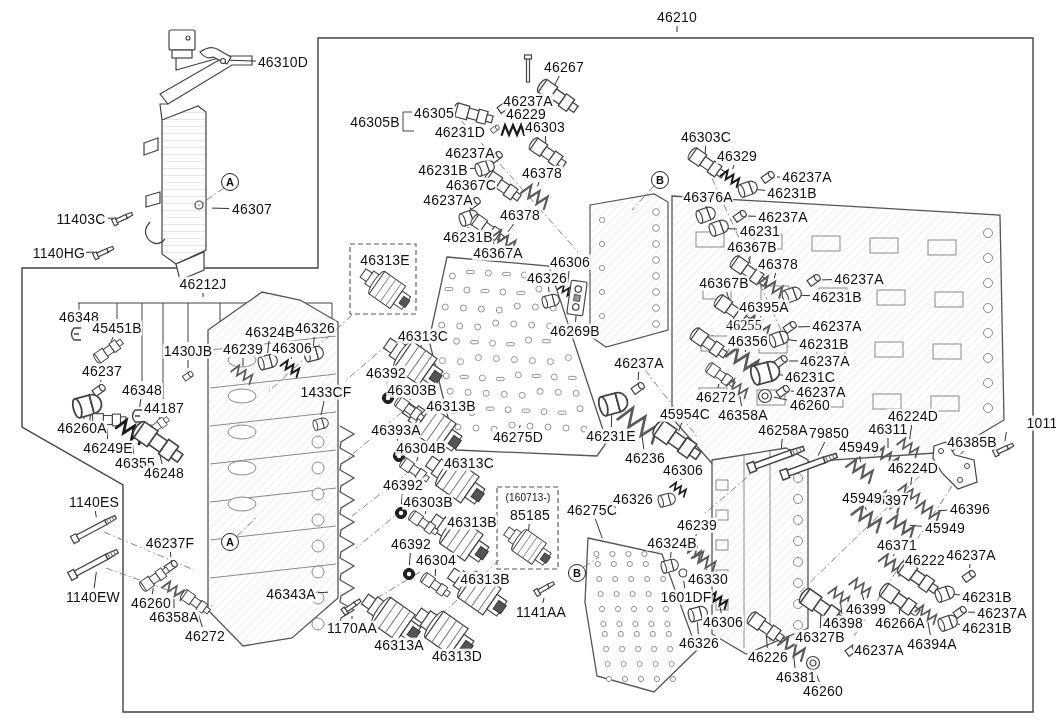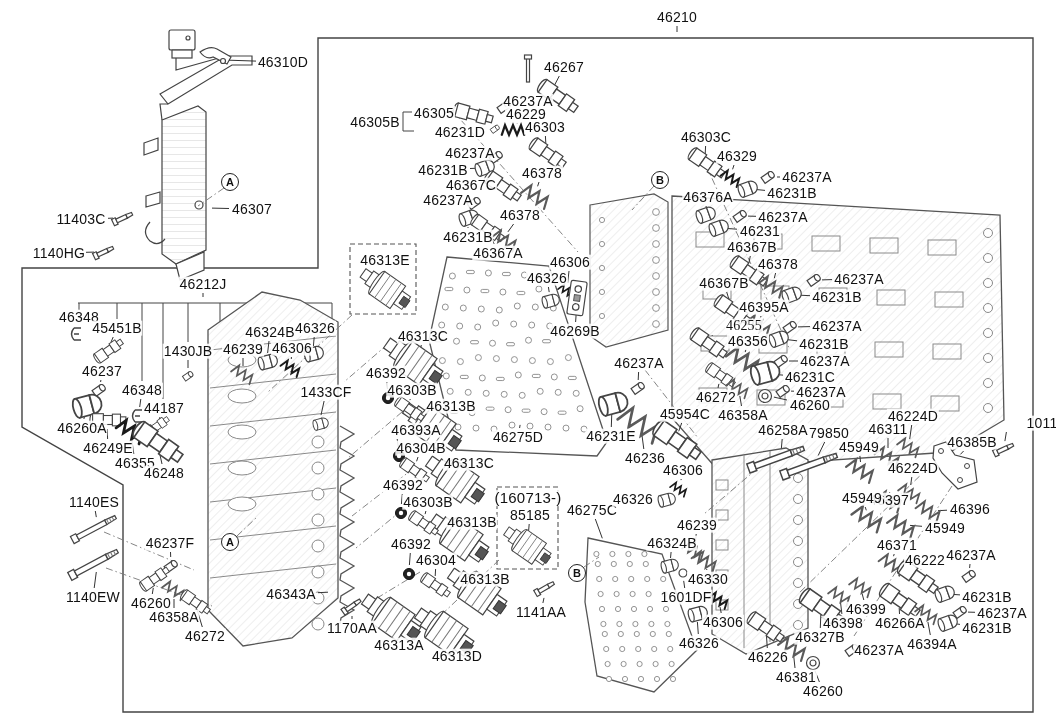--- a/index.html
+++ b/index.html
@@ -724,32 +724,32 @@
       <div class="plbl" style="left: 170px; top: 543px;">46237F</div>
       <div class="plbl" style="left: 151px; top: 603px;">46260</div>
       <div class="plbl" style="left: 174px; top: 617px;">46358A</div>
       <div class="plbl" style="left: 205px; top: 636px;">46272</div>
       <div class="plbl" style="left: 291px; top: 594px;">46343A</div>
       <div class="plbl" style="left: 352px; top: 628px;">1170AA</div>
       <div class="plbl" style="left: 423px; top: 336px;">46313C</div>
       <div class="plbl" style="left: 386px; top: 373px;">46392</div>
       <div class="plbl" style="left: 412px; top: 390px;">46303B</div>
       <div class="plbl" style="left: 451px; top: 406px;">46313B</div>
-      <div class="plbl" style="left: 396px; top: 430px; margin-left: 20px;">46393A</div>
+      <div class="plbl" style="left: 396px; top: 430px;">46393A</div>
       <div class="plbl" style="left: 421px; top: 448px;">46304B</div>
       <div class="plbl" style="left: 469px; top: 463px;">46313C</div>
       <div class="plbl" style="left: 403px; top: 485px;">46392</div>
       <div class="plbl" style="left: 428px; top: 502px;">46303B</div>
       <div class="plbl" style="left: 472px; top: 522px;">46313B</div>
       <div class="plbl" style="left: 411px; top: 544px;">46392</div>
       <div class="plbl" style="left: 436px; top: 560px;">46304</div>
       <div class="plbl" style="left: 485px; top: 579px;">46313B</div>
       <div class="plbl" style="left: 399px; top: 645px;">46313A</div>
       <div class="plbl" style="left: 457px; top: 656px;">46313D</div>
-      <div class="plbl" style="left: 528px; top: 498px; font-size: 15px;">(160713-)</div>
+      <div class="plbl" style="left: 528px; top: 498px; font-size: 10px;">(160713-)</div>
       <div class="plbl" style="left: 530px; top: 515px;">85185</div>
       <div class="plbl" style="left: 592px; top: 510px;">46275C</div>
       <div class="plbl" style="left: 541px; top: 612px;">1141AA</div>
       <div class="plbl" style="left: 683px; top: 470px;">46306</div>
       <div class="plbl" style="left: 633px; top: 499px;">46326</div>
       <div class="plbl" style="left: 783px; top: 430px;">46258A</div>
       <div class="plbl" style="left: 829px; top: 433px;">79850</div>
       <div class="plbl" style="left: 859px; top: 447px;">45949</div>
       <div class="plbl" style="left: 888px; top: 429px;">46311</div>
       <div class="plbl" style="left: 913px; top: 416px;">46224D</div>

